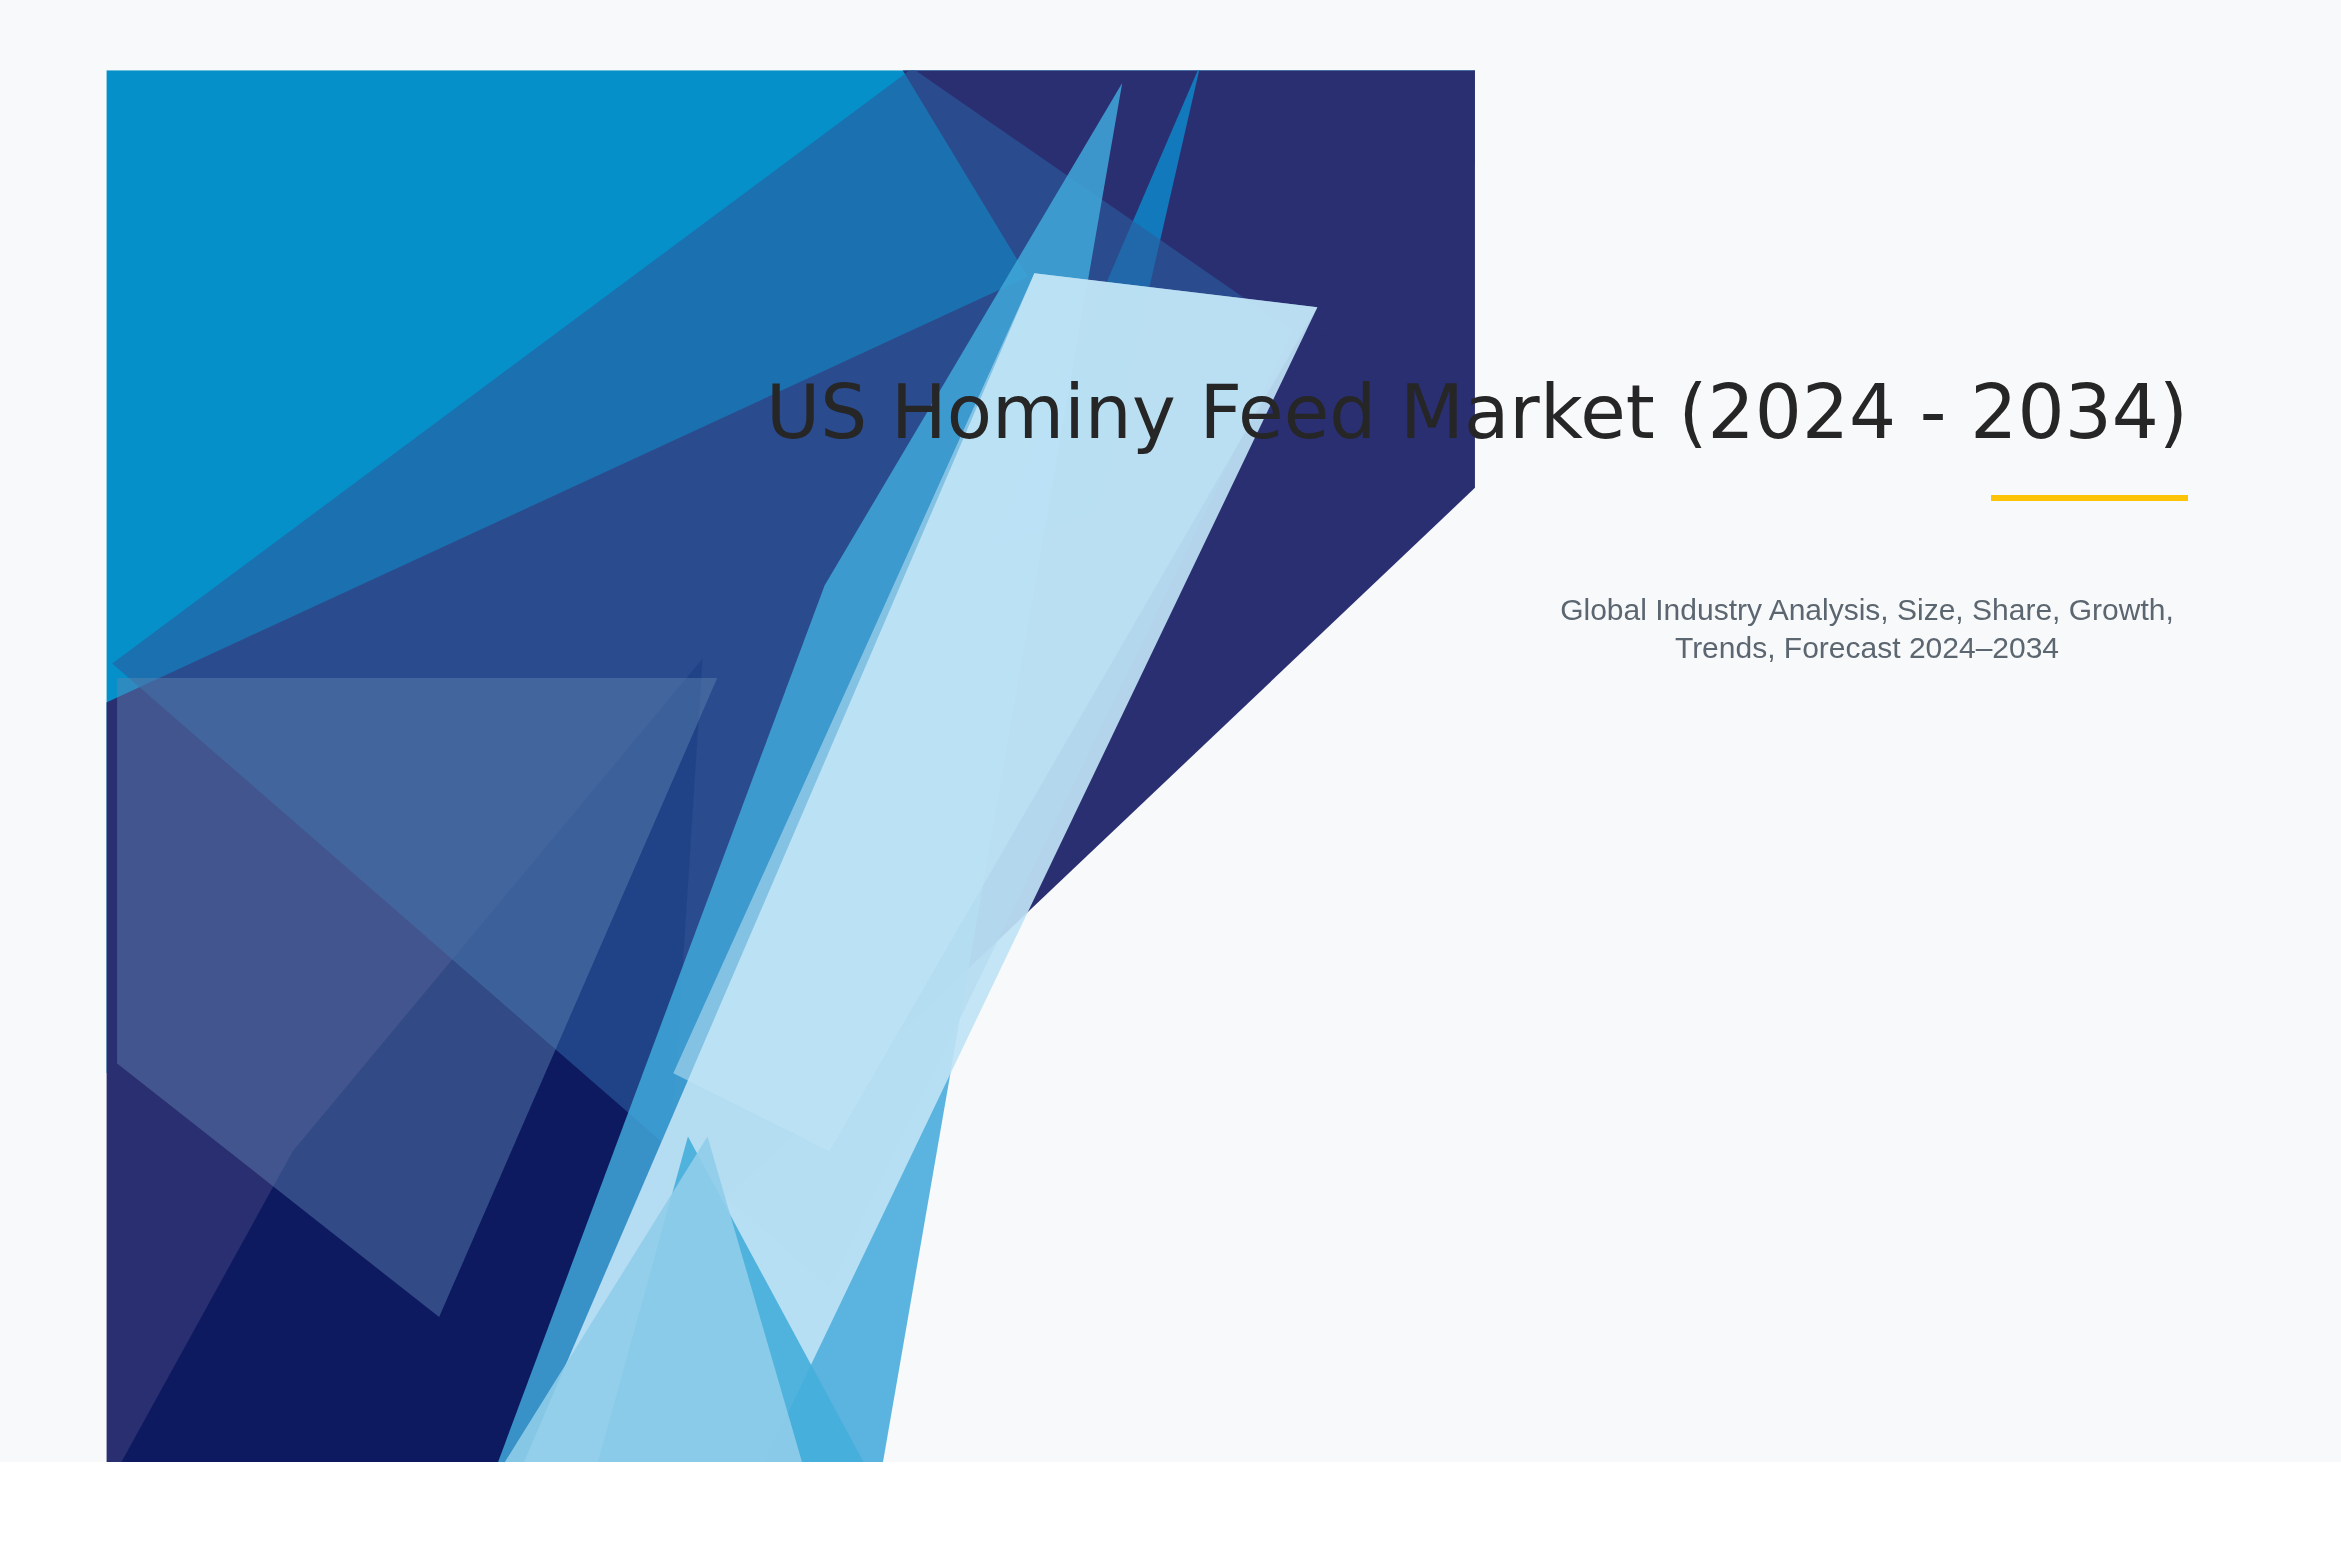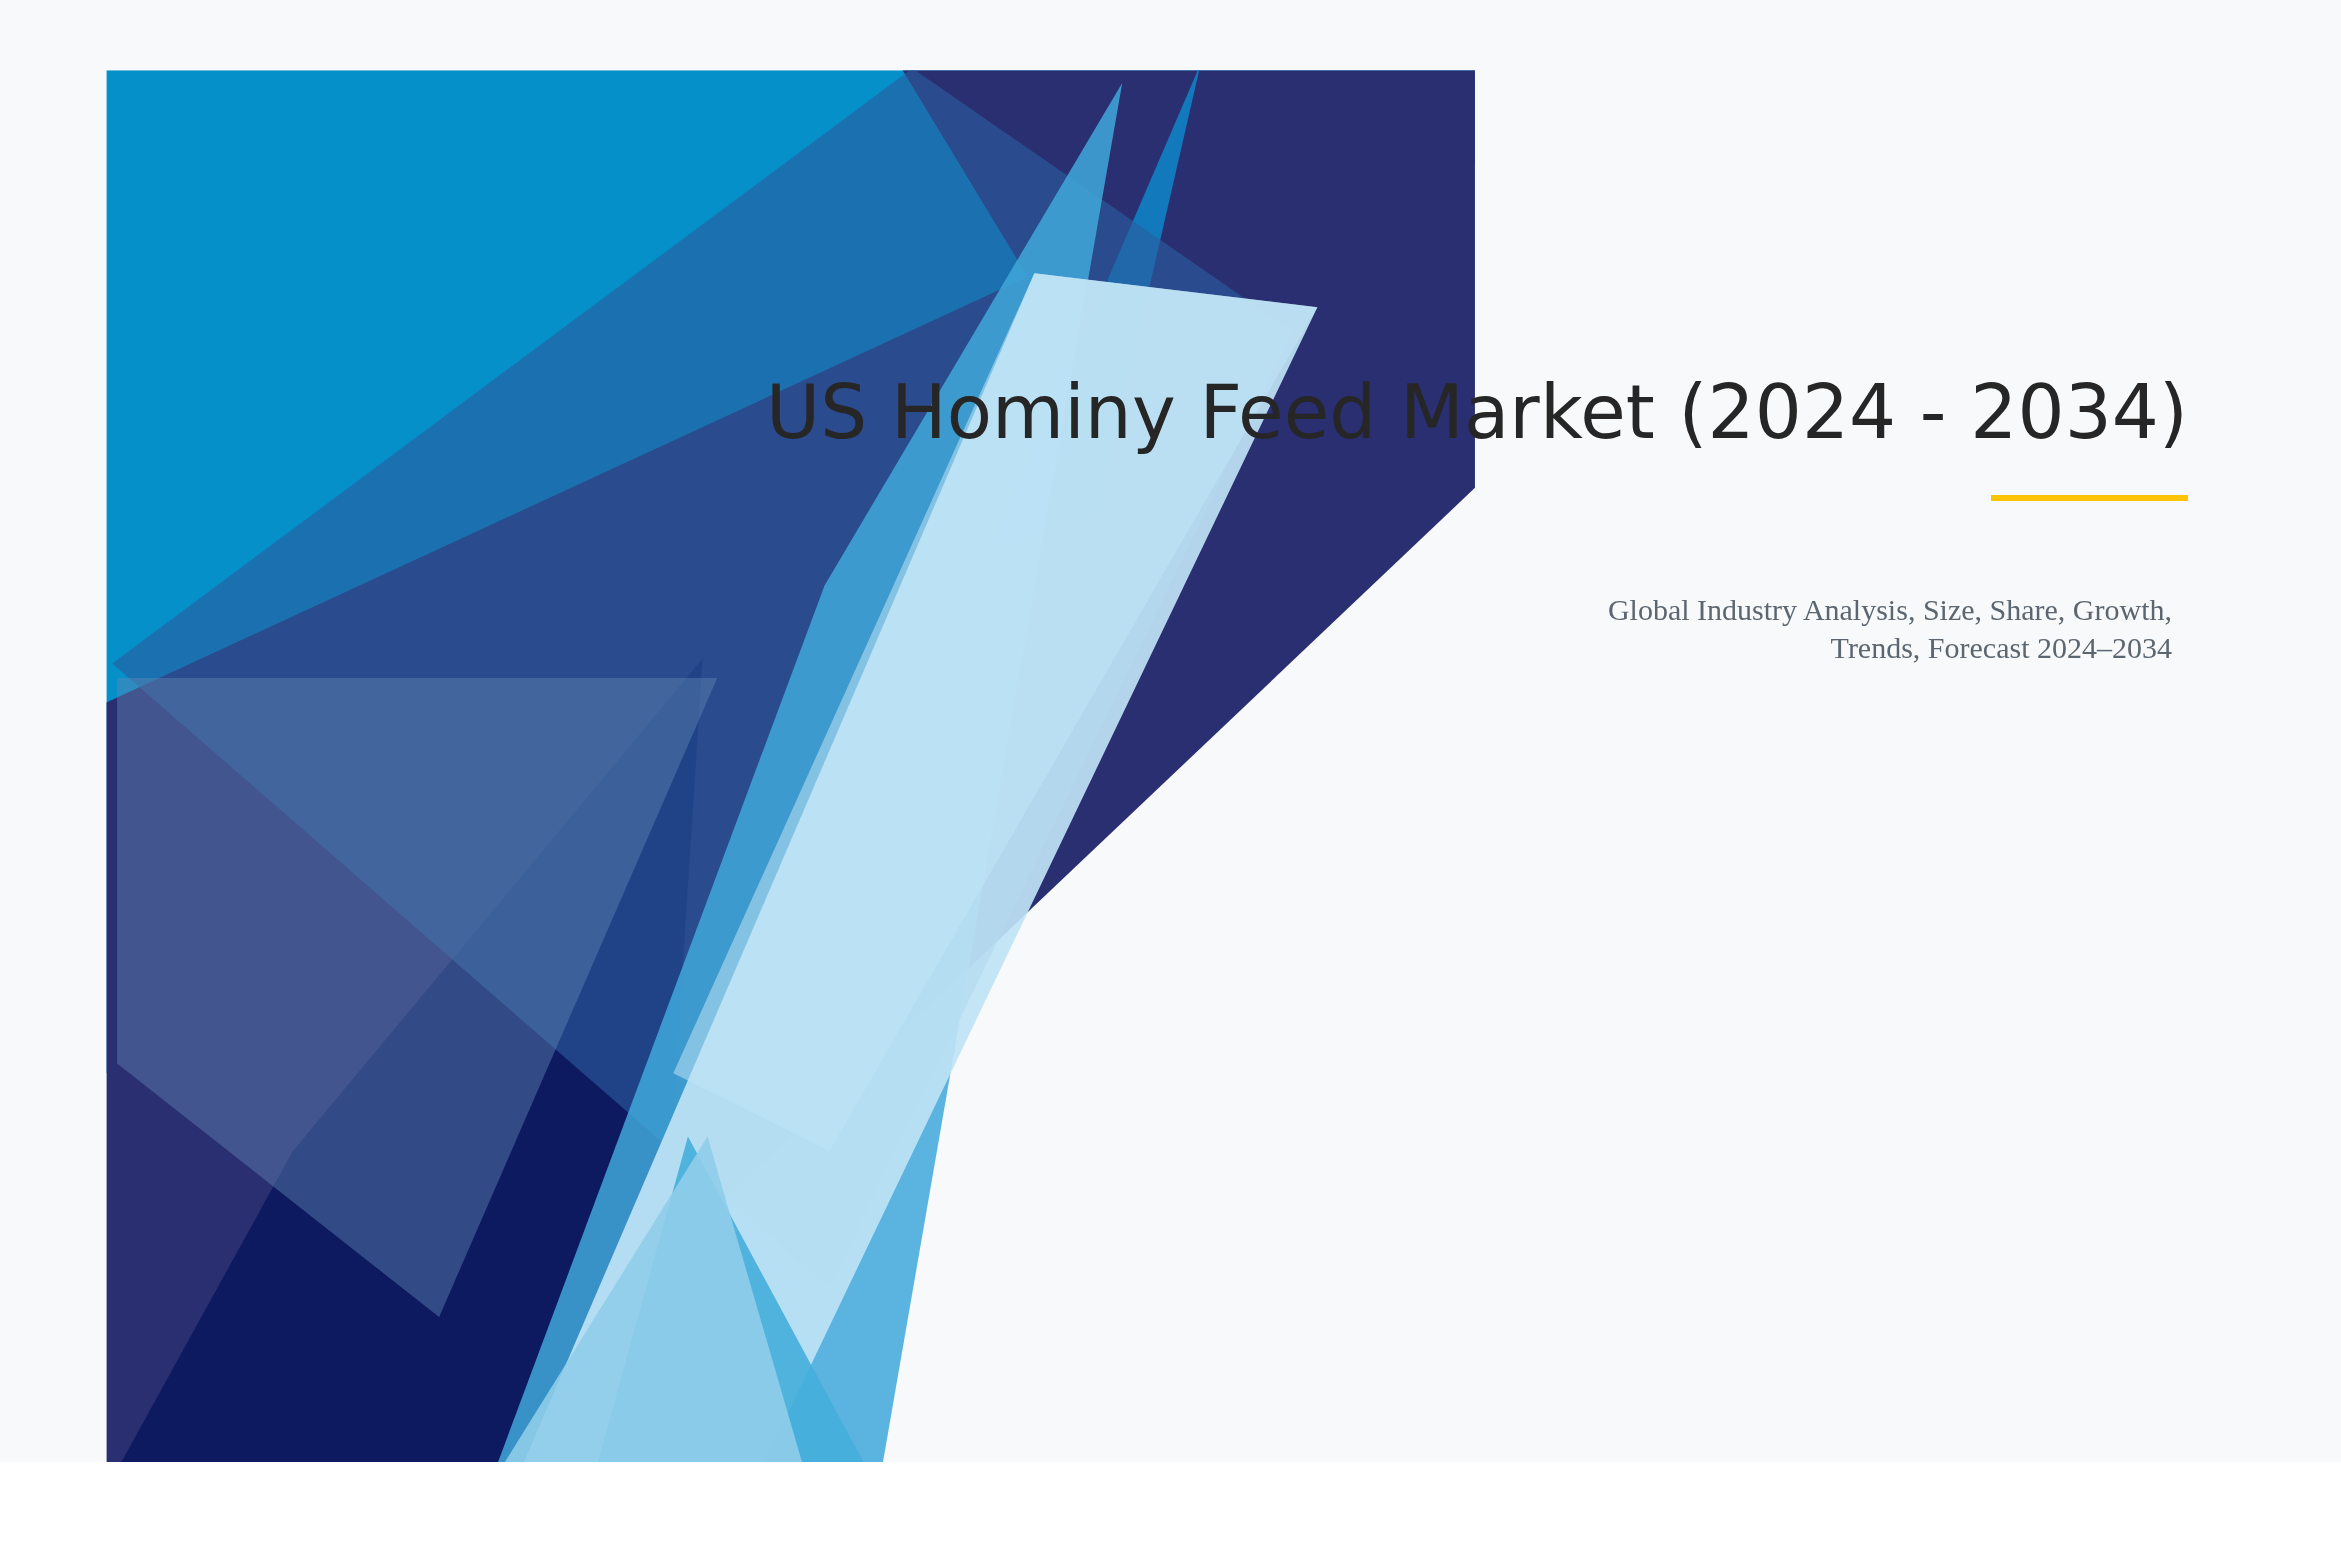--- a/index.html
+++ b/index.html
@@ -54,30 +54,30 @@
     justify-content: flex-end;
   }
   #accent-rule {
     width: 197px;
     height: 6.3px;
     background: #FDC307;
     display: block;
   }
 
   #page-subtitle {
-    margin: 16px;
+    margin: 4px;
     margin-top: 90px;
-    font-family: Liberation Serif, serif;
+    font-family: Liberation Sans, sans-serif;
     font-size: 30px;
     font-weight: 400;
     line-height: 1.26;
     color: #5C6670;
     max-width: 634px;
     margin-left: auto;
-    text-align: right;
+    text-align: center;
   }
 </style>
 </head>
 <body>
 
 <div id="slide">
 
   <svg id="artwork" viewBox="0 0 4800 3200" width="2342" height="1561" preserveAspectRatio="none" xmlns="http://www.w3.org/2000/svg">
 
     <defs>

